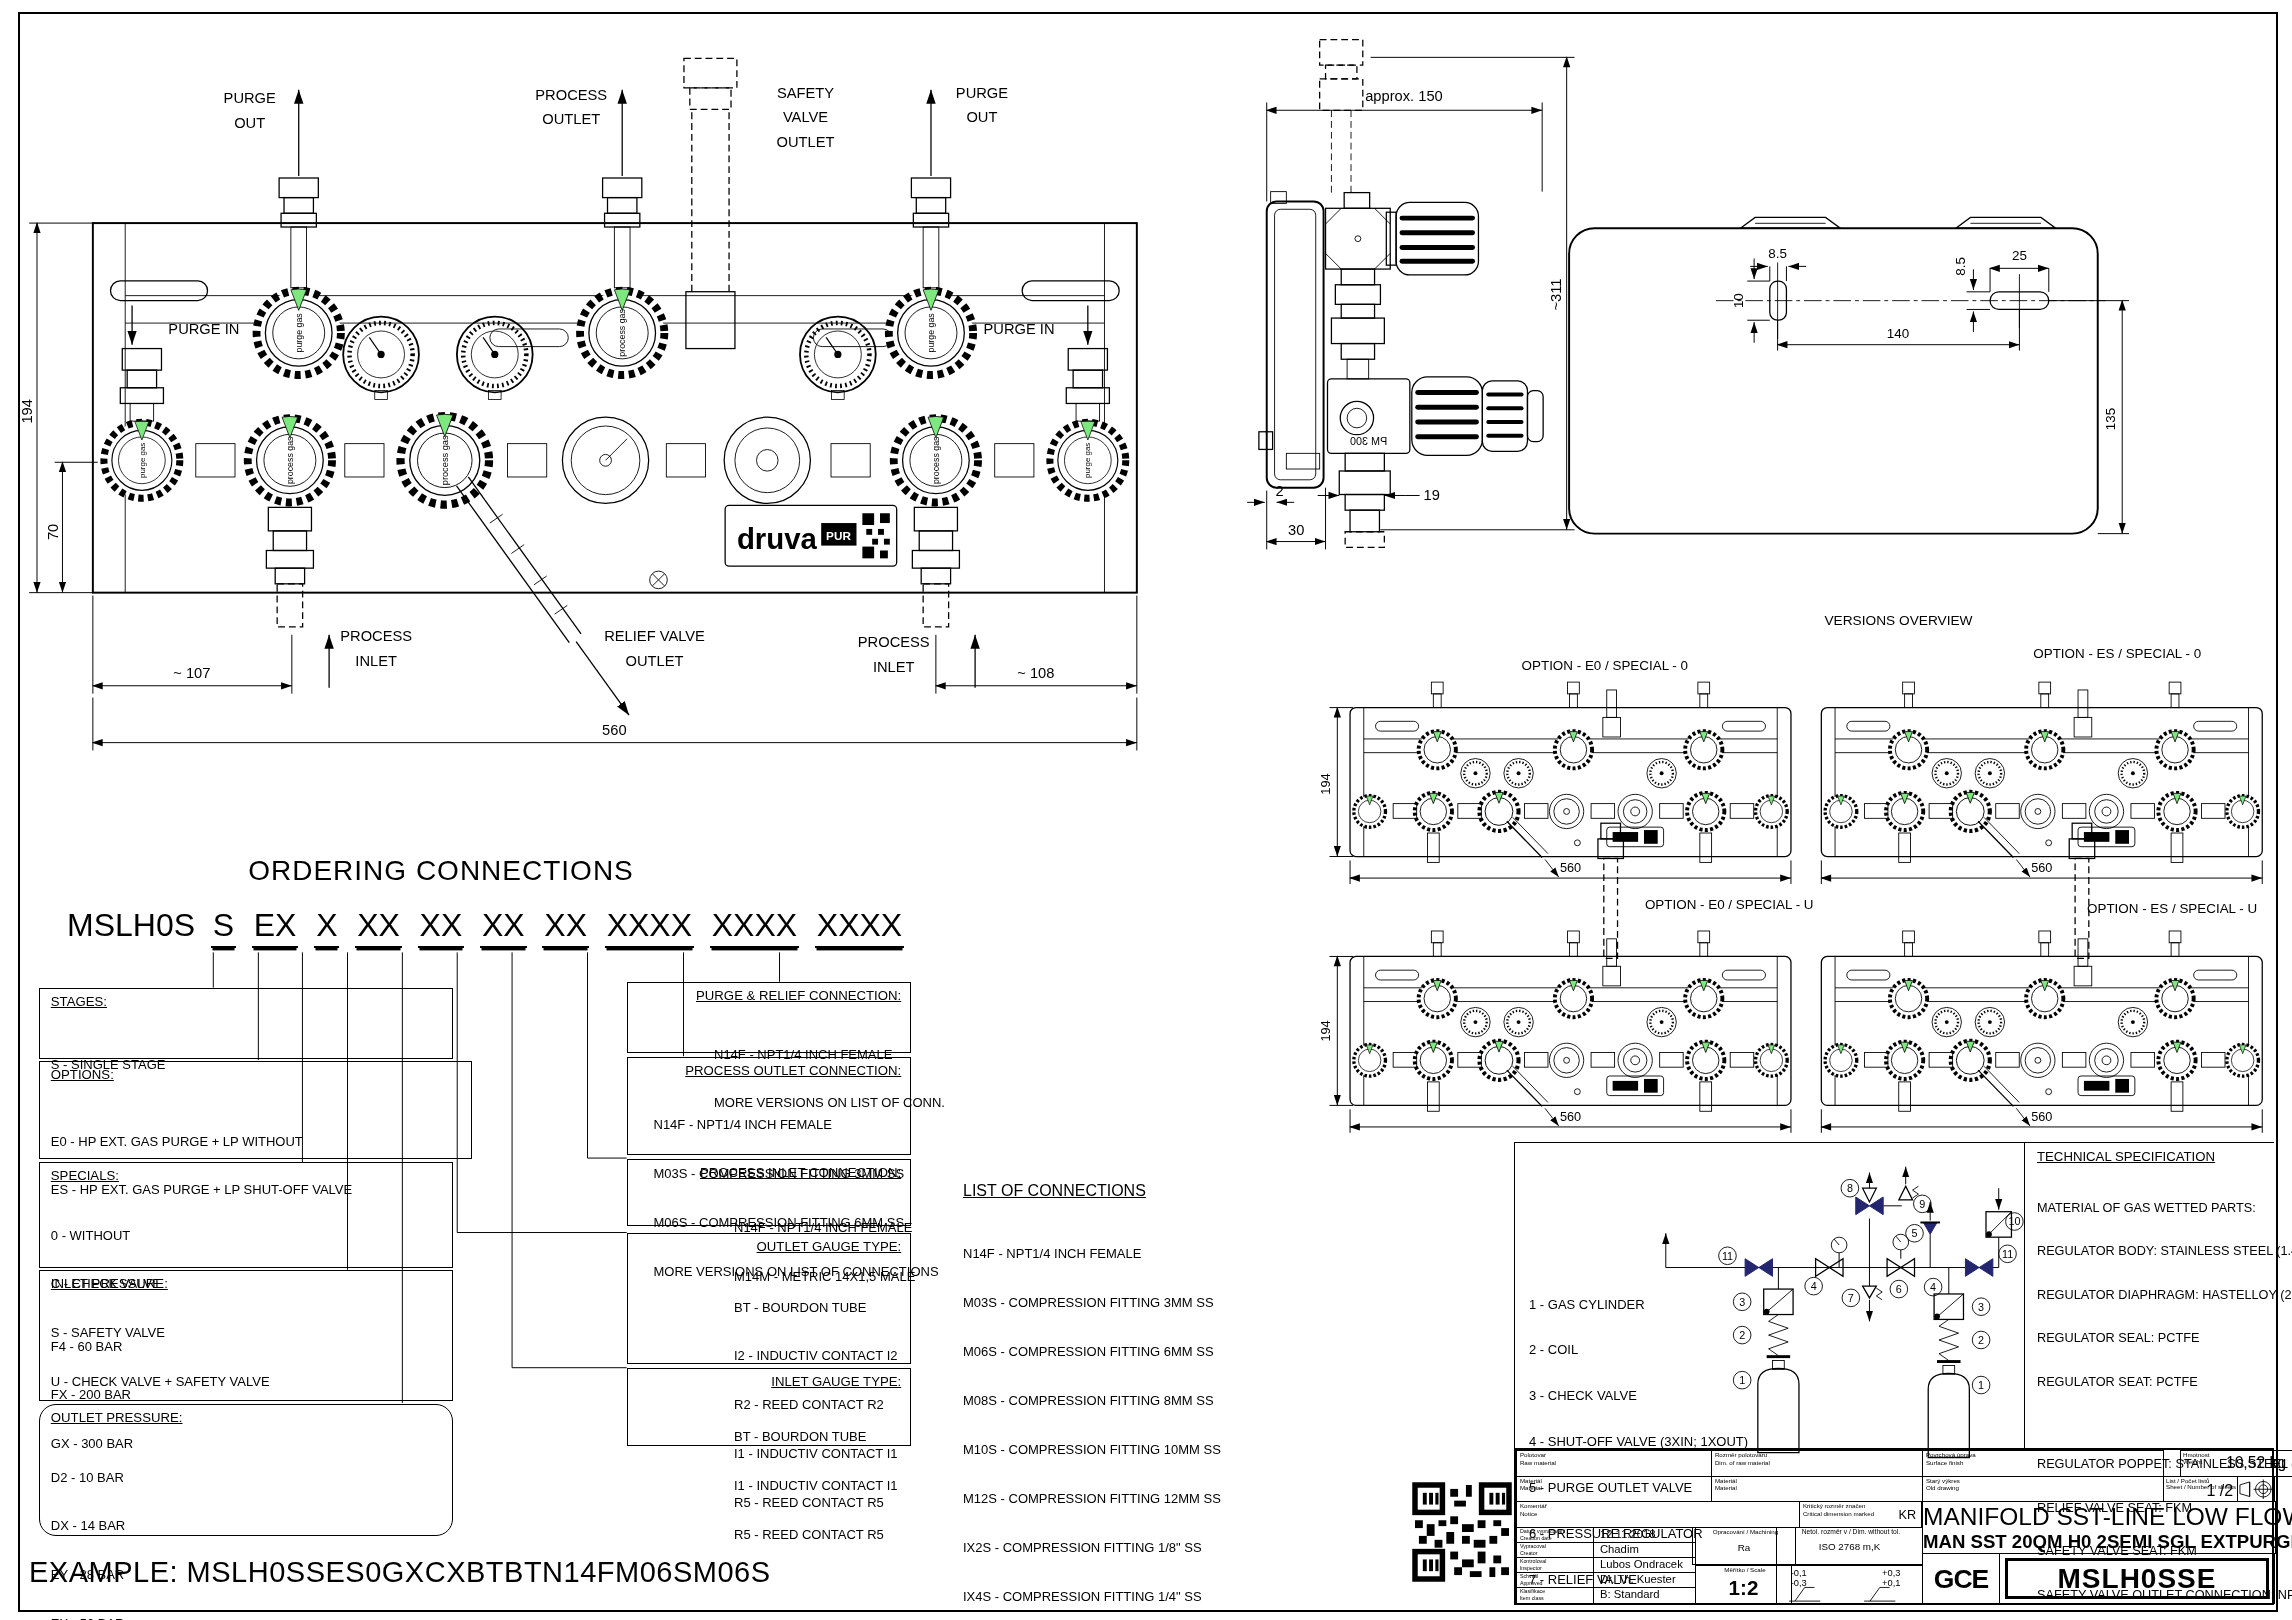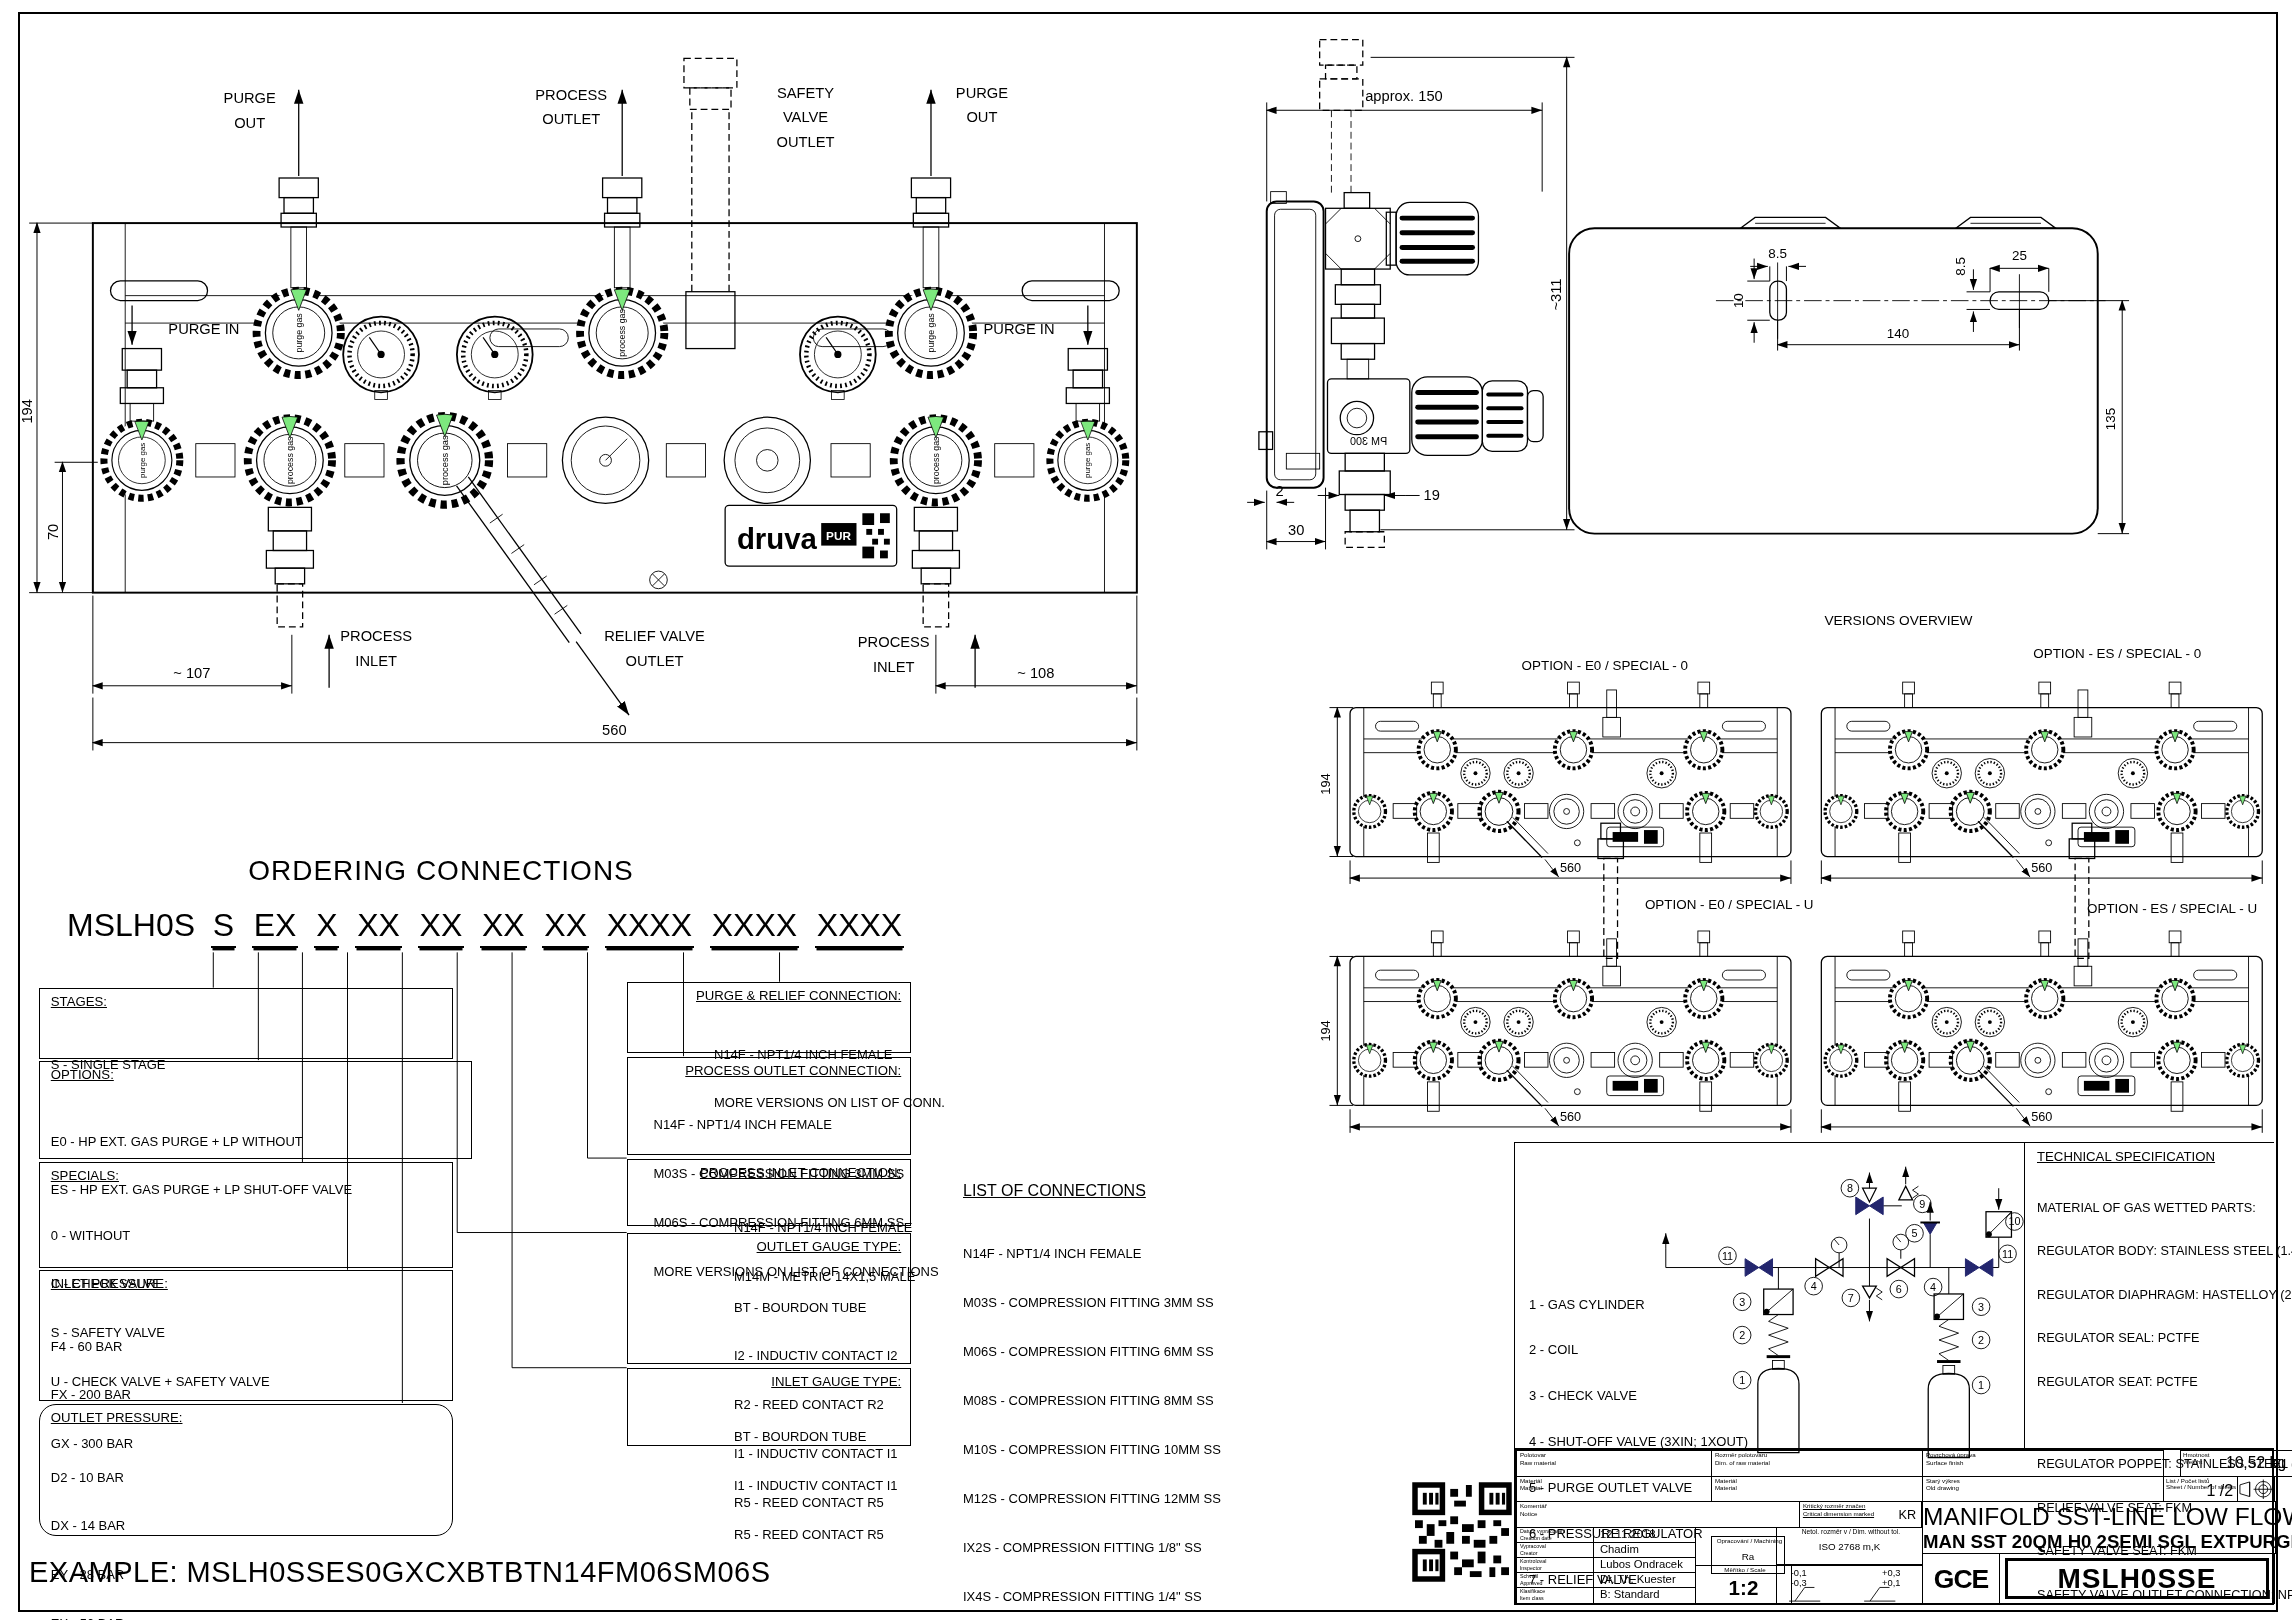--- a/index.html
+++ b/index.html
@@ -891,21 +891,21 @@
     </div>
     <div class="tb" style="left:195px;top:25.5px;width:212px;height:26.5px;">
       <div class="cz">Materiál</div>
       <div class="cz">Material</div>
     </div>
 
     <div class="tb" style="left:0;top:51px;width:284px;height:27.4px;">
       <div class="cz">Komentář</div>
       <div class="cz">Notice</div>
     </div>
-    <div class="tb" style="left:283px;top:51px;width:123px;height:27.4px;text-decoration:underline;">
+    <div class="tb" style="left:283px;top:51px;width:123px;height:27.4px;">
       <div class="cz">Kritický rozměr značen</div>
       <div class="cz">Critical dimension marked</div>
       <div style="position:absolute;right:4.9px;top:5.9px;font-size:12.7px;">KR</div>
     </div>
 
     <div class="tb" style="left:0;top:77px;width:78px;height:16px;">
       <div class="cz" style="font-size:5.3px;line-height:5.5px;">Datum vypracování</div>
       <div class="cz" style="font-size:5.3px;line-height:5.5px;">Creation date</div>
     </div>
     <div class="tb" style="left:77px;top:77px;width:103px;height:16px;">
@@ -933,21 +933,21 @@
       <div class="tbval" style="font-size:11.3px;">Dr. Th. Kuester</div>
     </div>
     <div class="tb" style="left:0;top:137px;width:78px;height:17.3px;">
       <div class="cz" style="font-size:5.3px;line-height:5.5px;">Klasifikace</div>
       <div class="cz" style="font-size:5.3px;line-height:5.5px;">Item class</div>
     </div>
     <div class="tb" style="left:77px;top:137px;width:103px;height:17.3px;">
       <div class="tbval" style="font-size:11.3px;">B: Standard</div>
     </div>
 
-    <div class="tb" style="left:195px;top:77px;width:74px;height:38px;margin-top:9px;">
+    <div class="tb" style="left:176px;top:77px;width:104px;height:38px;">
       <div class="cz" style="text-align:center;">Opracování / Machining</div>
       <div style="text-align:center;font-size:9.8px;margin-top:5.9px;">Ra</div>
     </div>
     <div class="tb" style="left:179px;top:115px;width:97px;height:40px;">
       <div class="cz" style="text-align:center;">Měřítko / Scale</div>
       <div style="text-align:center;font-size:20.6px;font-weight:bold;margin-top:2px;">1:2</div>
     </div>
 
     <div class="tb" style="left:260px;top:77px;width:147px;height:38px;">
       <div class="cz" style="text-align:center;font-size:6.7px;">Netol. rozměr v / Dim. without tol.</div>

